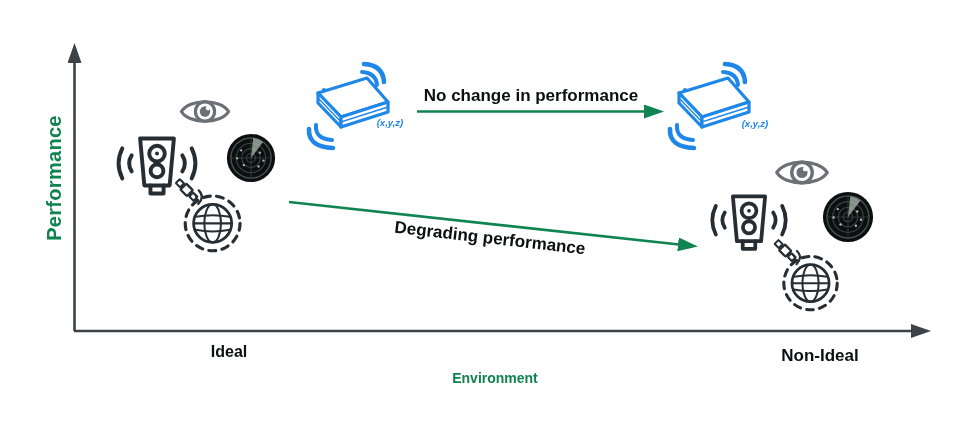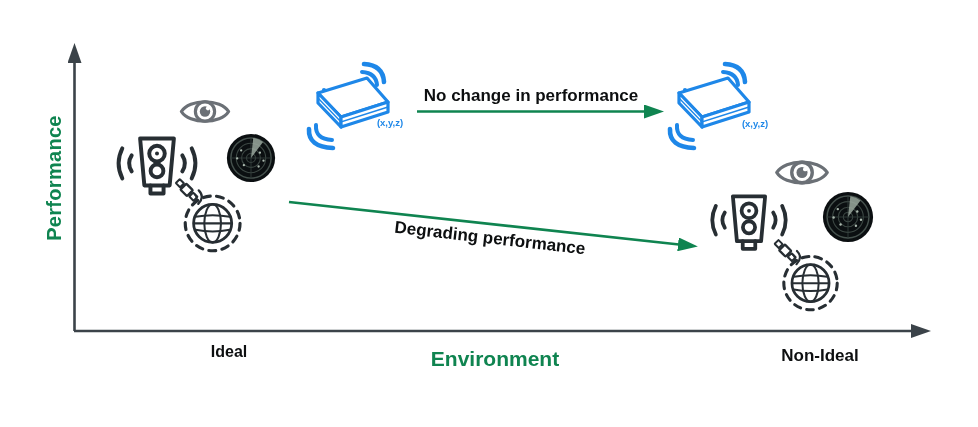--- a/index.html
+++ b/index.html
@@ -6,21 +6,21 @@
   #stage{
     position:relative;width:978px;height:427px;background:#ffffff;overflow:hidden;
     font-family:"Liberation Sans",sans-serif;
   }
   .abs{position:absolute;}
   .lbl{
     position:absolute;transform:translate(-50%,-50%);
     font-weight:bold;white-space:nowrap;color:var(--ink);line-height:1;
   }
   .lbl.green{color:var(--green);}
-  .lbl.blue{color:var(--blue);}
+  .lbl.blue{color:var(--blue);font-style:italic;}
   .rot-90{transform:translate(-50%,-50%) rotate(-90deg);}
   .rot-deg{transform:translate(-50%,-50%) rotate(6.5deg);}
   svg{display:block;overflow:visible;}
   
   .sd{stroke:var(--icon_dark);fill:none;stroke-width:4.2;stroke-linecap:round;stroke-linejoin:round;}
   .sg{stroke:var(--icon_gray);fill:none;stroke-width:4;stroke-linejoin:round;}
   .sb{stroke:var(--blue);fill:#ffffff;stroke-width:3.2;stroke-linecap:round;stroke-linejoin:round;}
   .sbl{stroke:var(--blue);fill:none;stroke-linecap:round;}
   .axis-line{stroke:var(--axis);stroke-width:2.6;fill:none;}
   .green-line{stroke:var(--green);stroke-width:2.6;fill:none;}
@@ -174,21 +174,21 @@
       <rect class="sd" style="stroke-width:2.6;fill:#fff" x="-5" y="-4.5" width="10" height="9" rx="1"></rect>
       <rect class="sd" style="stroke-width:2.2;fill:#fff" x="-13.5" y="-3" width="6.5" height="6" rx="0.5"></rect>
       <rect class="sd" style="stroke-width:2.2;fill:#fff" x="7" y="-3" width="6.5" height="6" rx="0.5"></rect>
     </g>
     <path class="sd" style="stroke-width:2.4" d="M32,15.5 Q39,22.5 31.5,30"></path>
     <path class="sd" style="stroke-width:2.2" d="M27.5,19.5 Q32.5,24.5 27,29.5"></path>
   </svg>
 
   <div class="lbl green rot-90" style="left:54px;top:178px;font-size:20px;letter-spacing:.3px">Performance</div>
 
-  <div class="lbl green" style="left:495px;top:358px;font-size:21px">Environment</div>
+  <div class="lbl green" style="left:495px;top:378px;font-size:14px">Environment</div>
 
   <div class="lbl" style="left:229px;top:352px;font-size:16px">Ideal</div>
 
   <div class="lbl" style="left:820px;top:355px;font-size:17px">Non-Ideal</div>
 
   <div class="lbl" style="left:531px;top:95px;font-size:17px">No change in performance</div>
 
   <div class="lbl rot-deg" style="left:490px;top:238px;font-size:17px">Degrading performance</div>
 
 </div>

